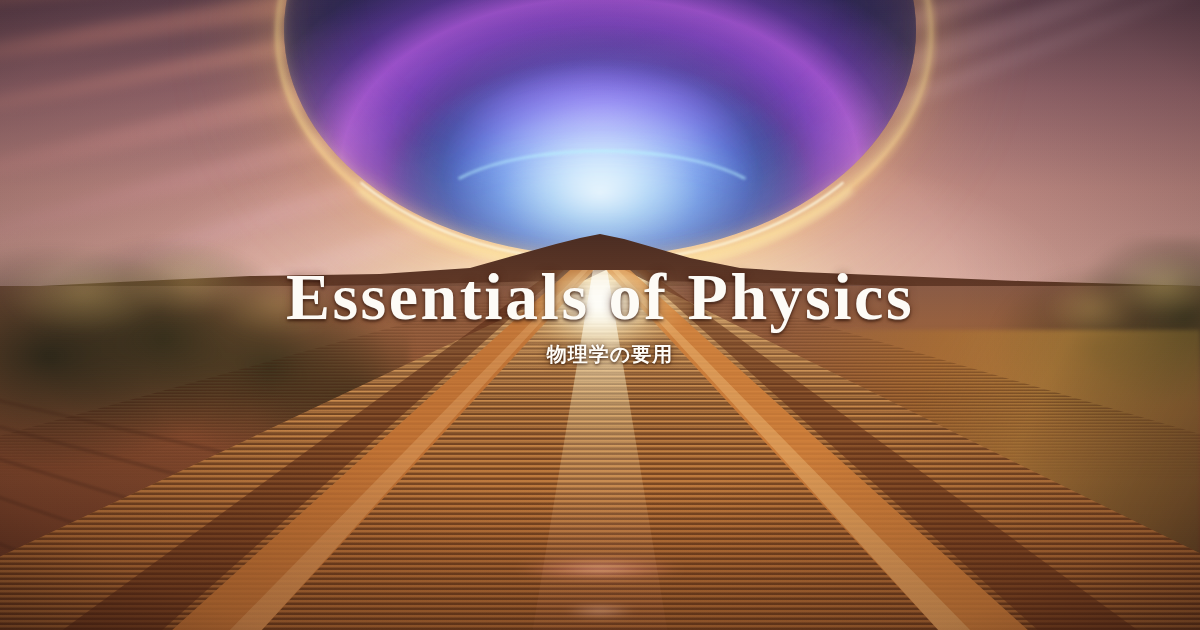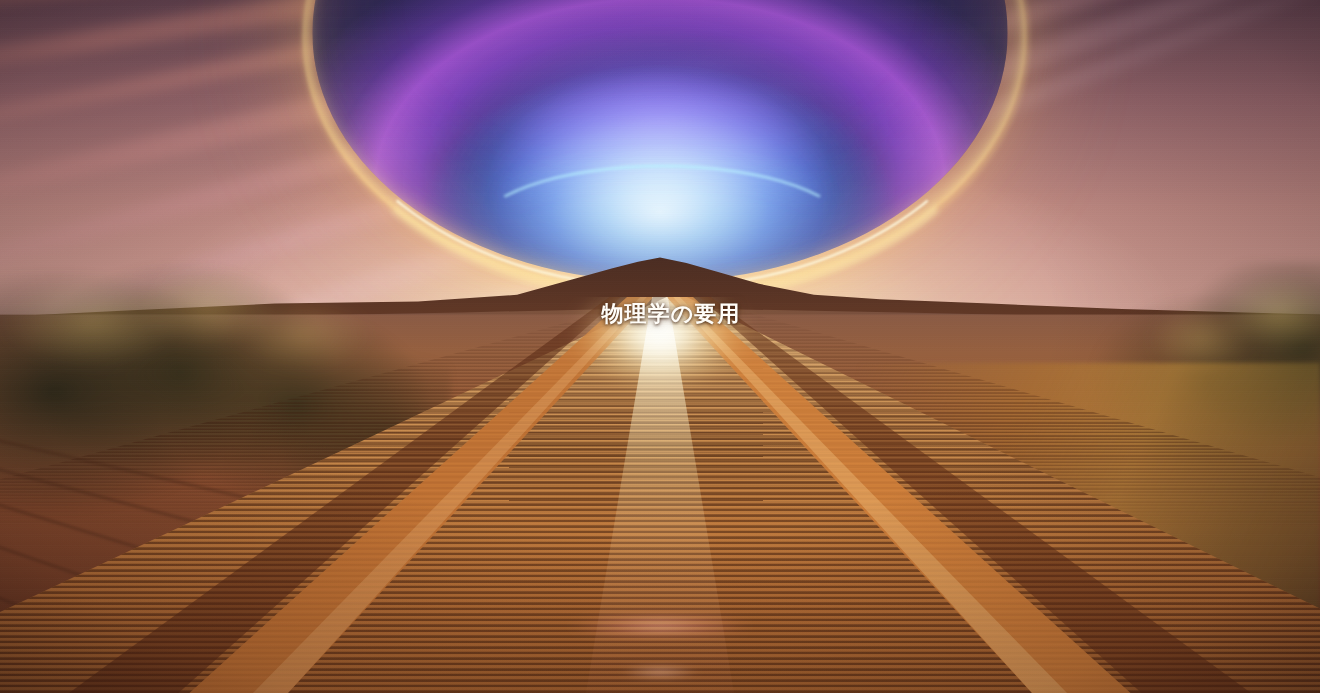--- a/index.html
+++ b/index.html
@@ -498,16 +498,17 @@
     <div class="walk-shaft"></div>
     <div class="walk-hotspot"></div>
     <div class="lens-pink"></div>
     <div class="lens-pink2"></div>
   </div>
 
   <div class="lyr vignette"></div>
   <div class="lyr grain"></div>
 
   <div class="text-block">
+    <h1 class="title">Essentials of Physics</h1>
     <p class="subtitle">物理学の要用</p>
   </div>
 
 </div>
 
 </body></html>

